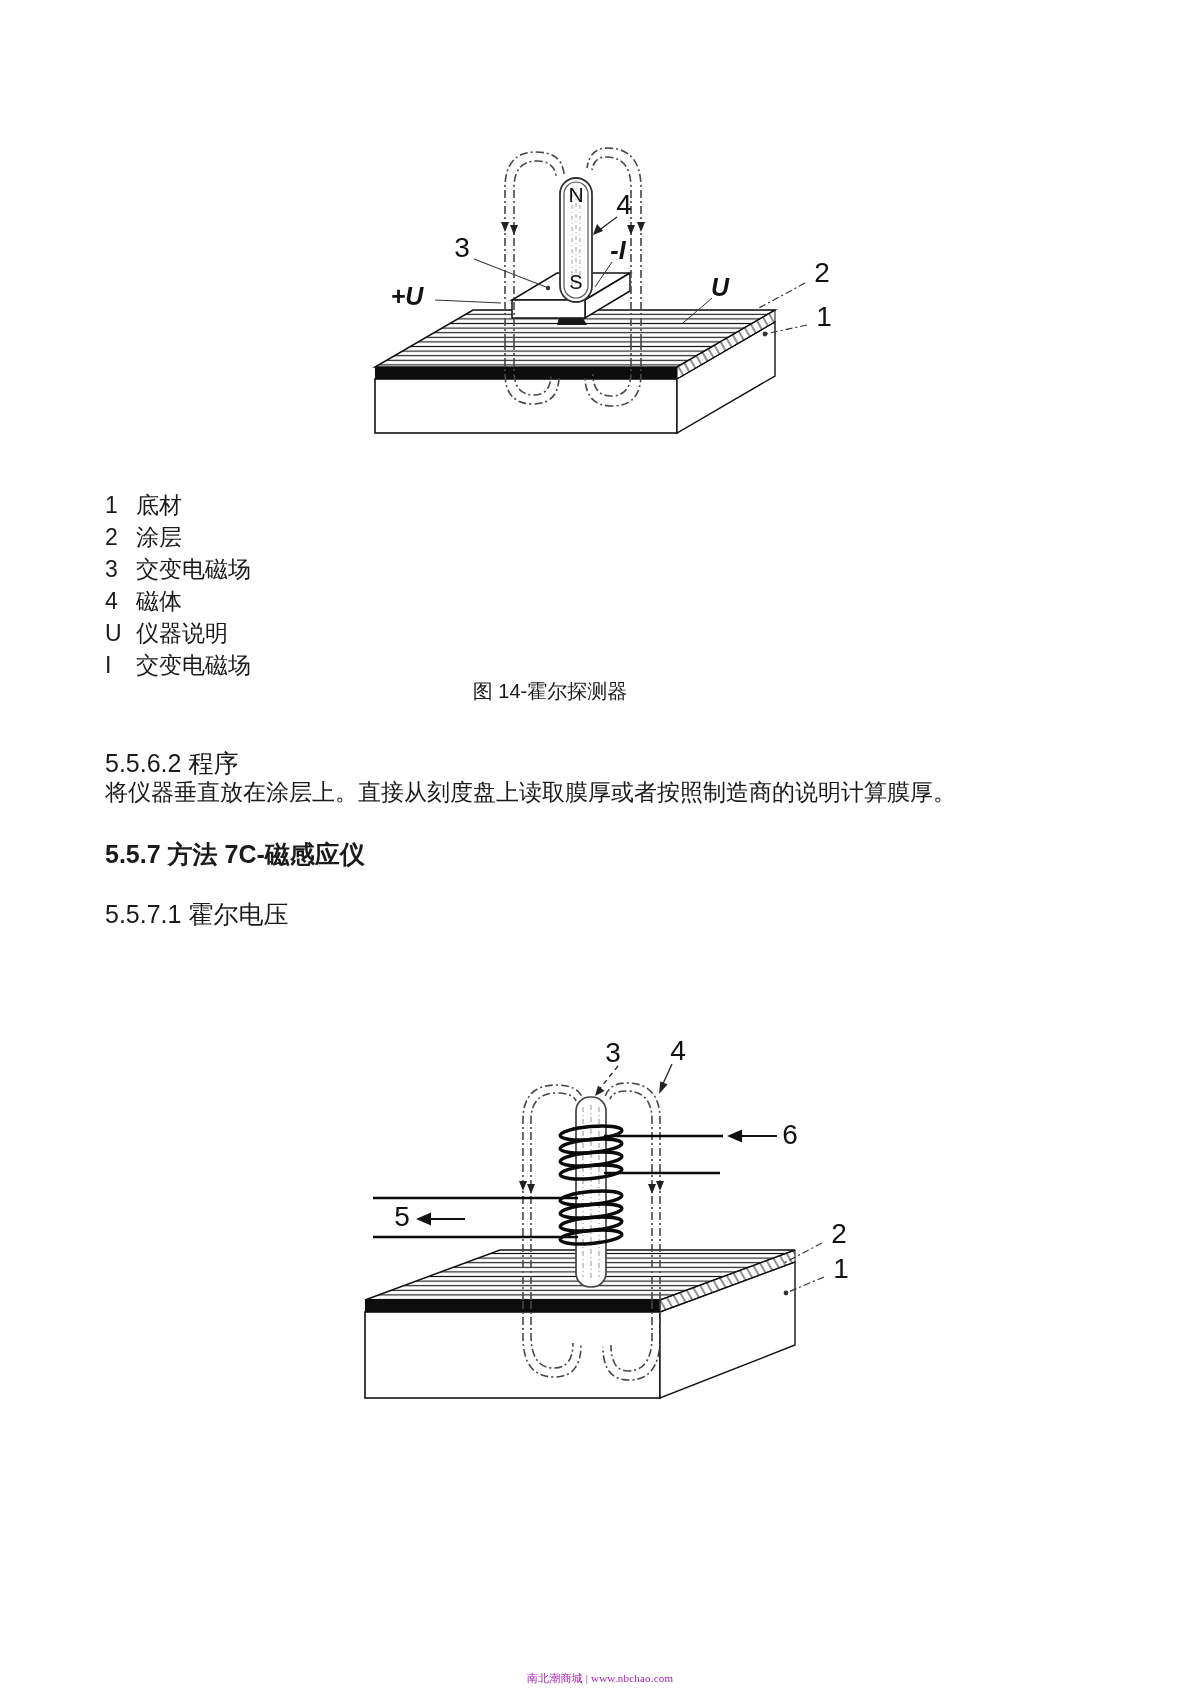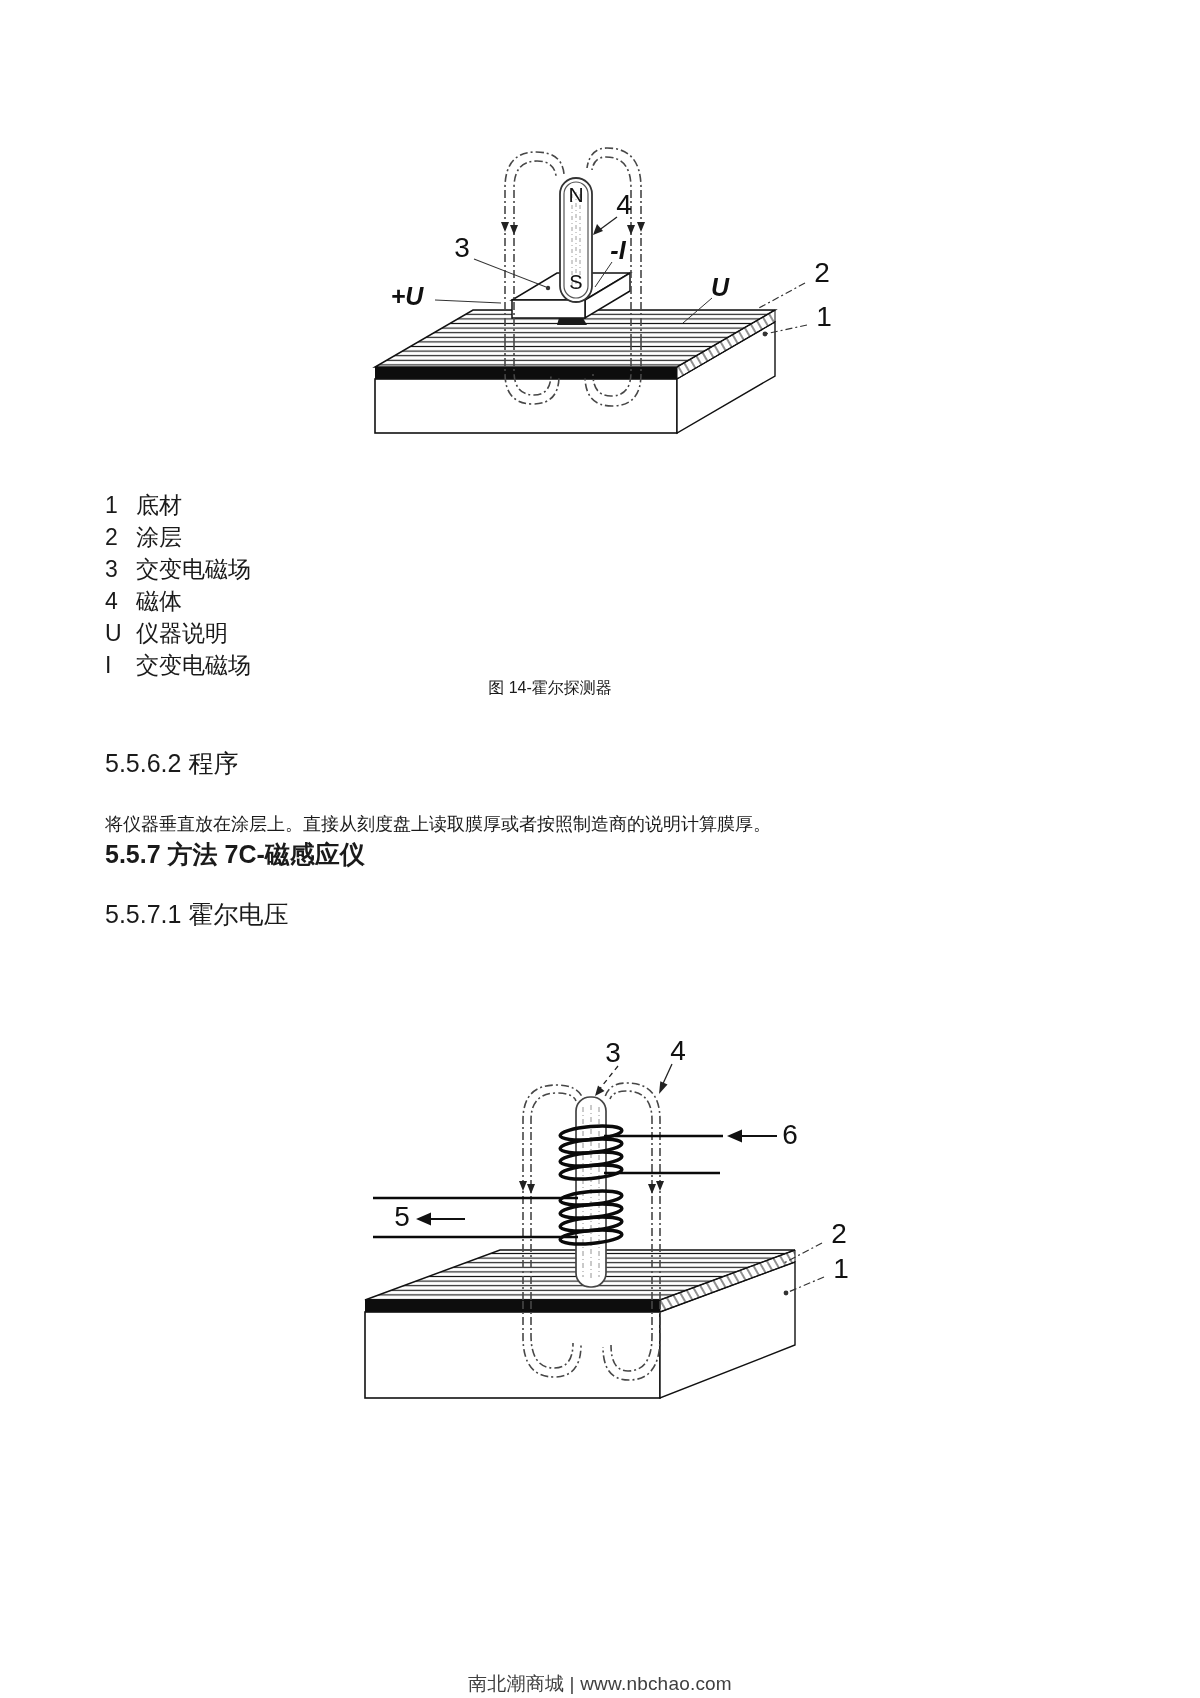--- a/index.html
+++ b/index.html
@@ -3,31 +3,31 @@
 <meta charset="utf-8">
 <style>
   html,body{margin:0;padding:0;background:#ffffff;}
   .page{
     position:relative;width:1200px;height:1698px;background:#ffffff;
     font-family:"Liberation Sans","DejaVu Sans",sans-serif;color:#1a1a1a;overflow:hidden;
   }
   .abs{position:absolute;}
   .fig{position:absolute;}
   .heading{font-size:25px;line-height:30px;white-space:nowrap;}
-  .para{font-size:18px;line-height:33px;margin-top:32px;}
-  .caption{font-size:16px;text-align:center;width:1100px;left:0;}
+  .para{font-size:23px;line-height:33px;}
+  .caption{font-size:20px;text-align:center;width:1100px;left:0;}
   .legend{font-size:23px;}
   .legend .lrow{white-space:nowrap;}
   .legend1 .lrow{line-height:32px;}
   .legend2 .lrow{line-height:31px;}
   .lkey1{display:inline-block;min-width:31px;}
   .lkey2{display:inline-block;min-width:48px;}
   .footer{
     position:absolute;left:0;width:1200px;text-align:center;
-    font-size:19px;color:#404040;letter-spacing:.2px;
+    font-size:11px;color:#a21caf;letter-spacing:.2px;font-family:Liberation Serif, serif;
   }
   svg text{font-family:"Liberation Sans","DejaVu Sans",sans-serif;fill:#111;}
   .numlab{font-size:28px;}
   .itlab{font-size:25px;font-style:italic;font-weight:600;}
 </style>
 </head>
 <body>
 
 <div class="page">
 

